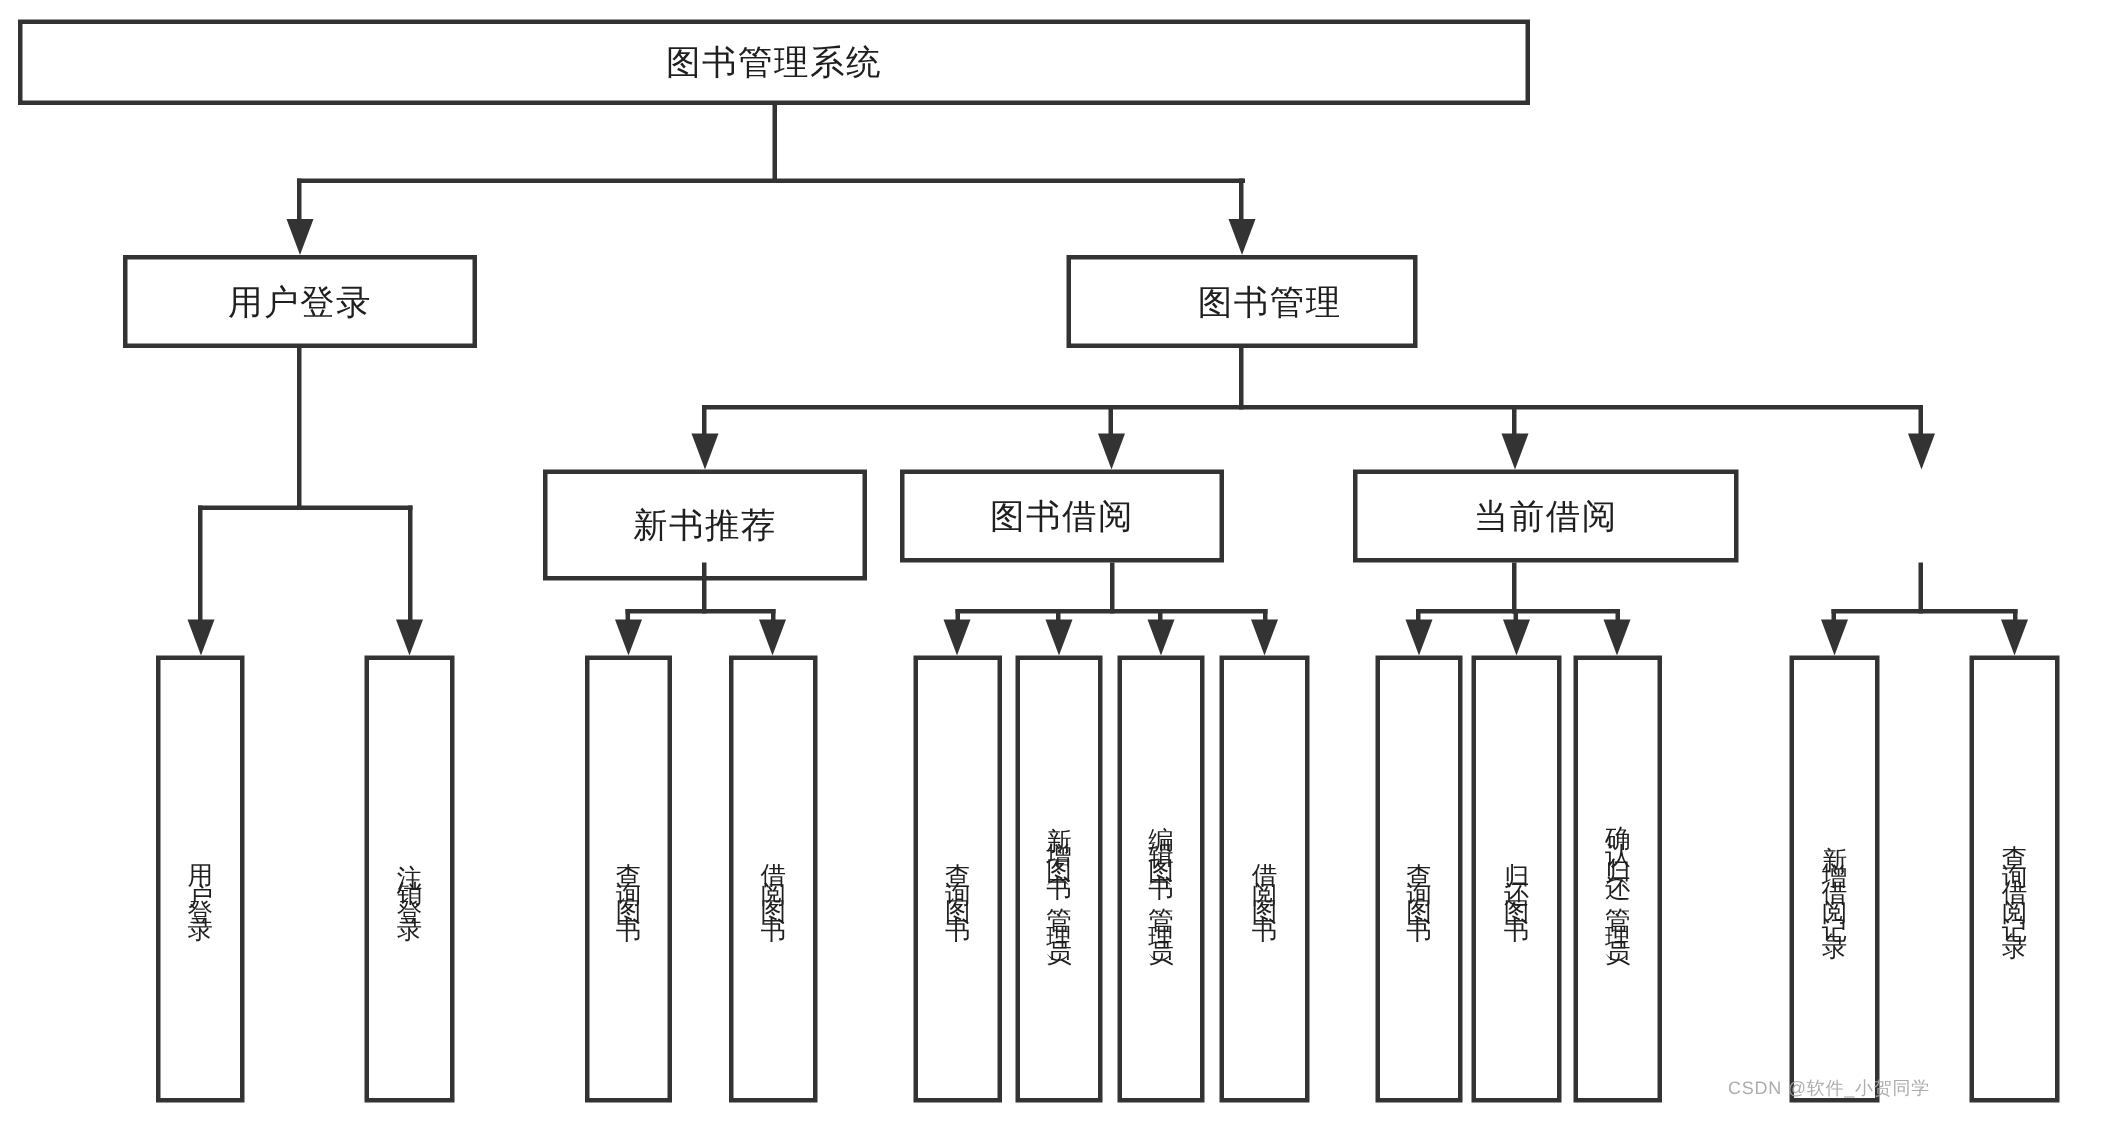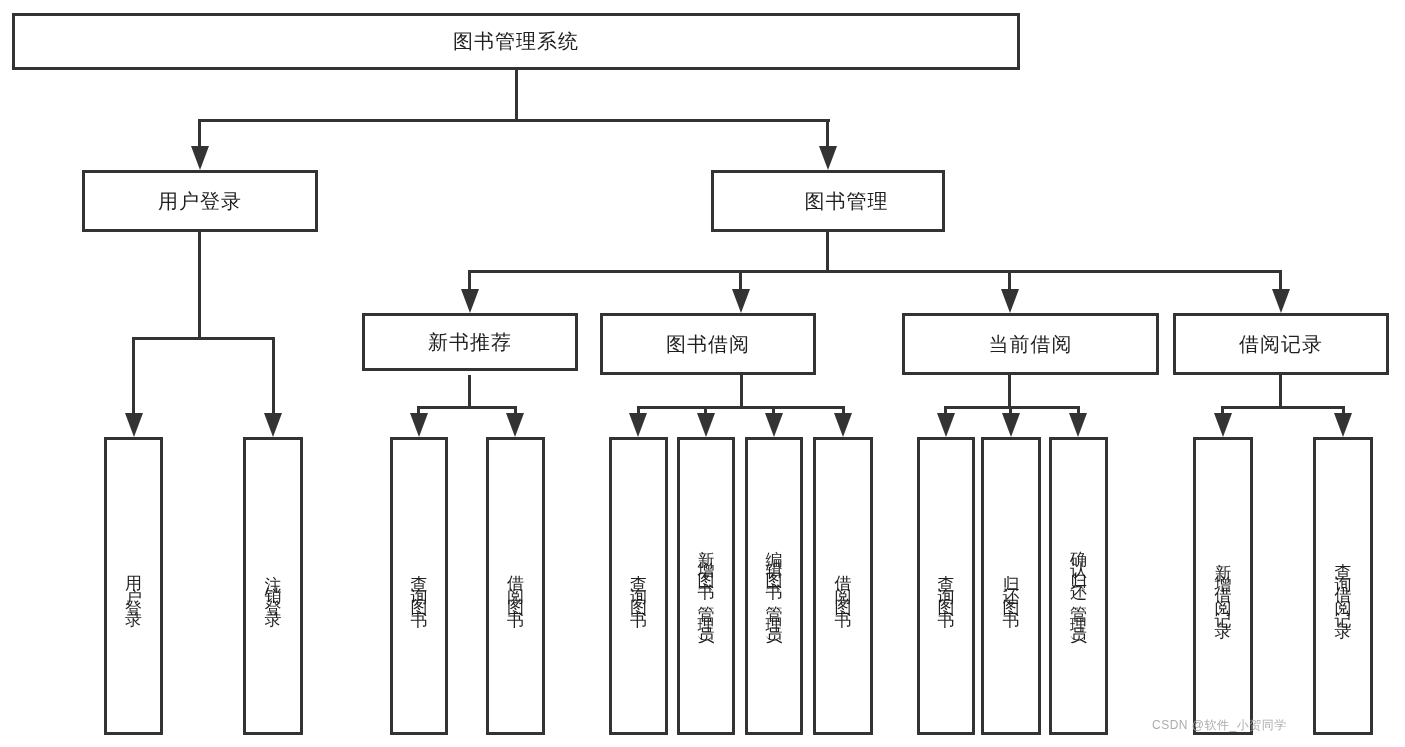--- a/index.html
+++ b/index.html
@@ -17,21 +17,21 @@
     overflow:hidden;
   }
   .box{
     position:absolute;
     border:3px solid var(--line);
     background:#fff;
     box-sizing:border-box;
     display:flex;align-items:center;justify-content:center;
   }
   .hlabel{
-    font-size:20px;
+    font-size:23px;
     letter-spacing:1px;
     white-space:nowrap;
     color:var(--text);
   }
   .leaf{top:437px;height:298px;}
   .vtext{
     writing-mode:vertical-rl;
     text-orientation:mixed;
     font-size:17px;
     letter-spacing:12px;
@@ -94,31 +94,28 @@
   <div class="line-h" style="left:468px;top:270px;width:814px;"></div>
   <div class="line-v" style="left:468px;top:270px;height:21px;"></div>
   <div class="arrow" style="left:461px;top:289px;"></div>
   <div class="line-v" style="left:739px;top:270px;height:21px;"></div>
   <div class="arrow" style="left:732px;top:289px;"></div>
   <div class="line-v" style="left:1008px;top:270px;height:21px;"></div>
   <div class="arrow" style="left:1001px;top:289px;"></div>
   <div class="line-v" style="left:1279px;top:270px;height:21px;"></div>
   <div class="arrow" style="left:1272px;top:289px;"></div>
 
-  <div class="box" style="left:362px;top:313px;width:216px;height:58px;">
+  <div class="box" style="left:362px;top:313px;width:216px;height:74px;">
     <span class="hlabel">新书推荐</span>
   </div>
   <div class="box" style="left:600px;top:313px;width:216px;height:62px;">
     <span class="hlabel">图书借阅</span>
   </div>
   <div class="box" style="left:902px;top:313px;width:257px;height:62px;">
     <span class="hlabel">当前借阅</span>
-  </div>
-  <div class="box" style="left:1173px;top:313px;width:216px;height:62px;">
-    <span class="hlabel">借阅记录</span>
   </div>
 
   <div class="line-v" style="left:468px;top:375px;height:34px;"></div>
   <div class="line-h" style="left:417px;top:406px;width:100px;"></div>
   <div class="line-v" style="left:417px;top:406px;height:10px;"></div>
   <div class="arrow" style="left:410px;top:413px;"></div>
   <div class="line-v" style="left:514px;top:406px;height:10px;"></div>
   <div class="arrow" style="left:506px;top:413px;"></div>
 
   <div class="line-v" style="left:740px;top:375px;height:34px;"></div>

